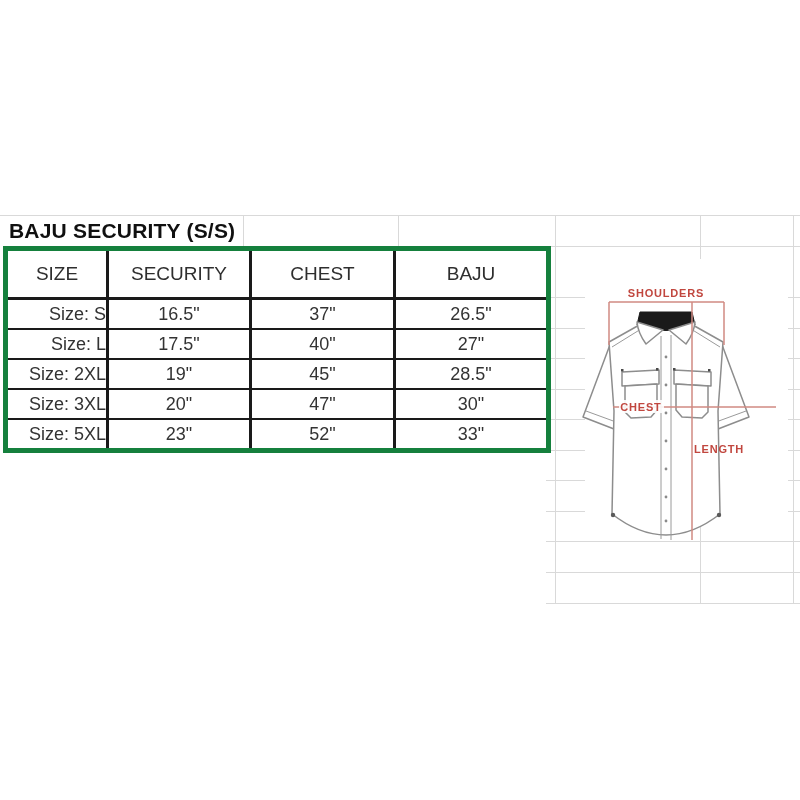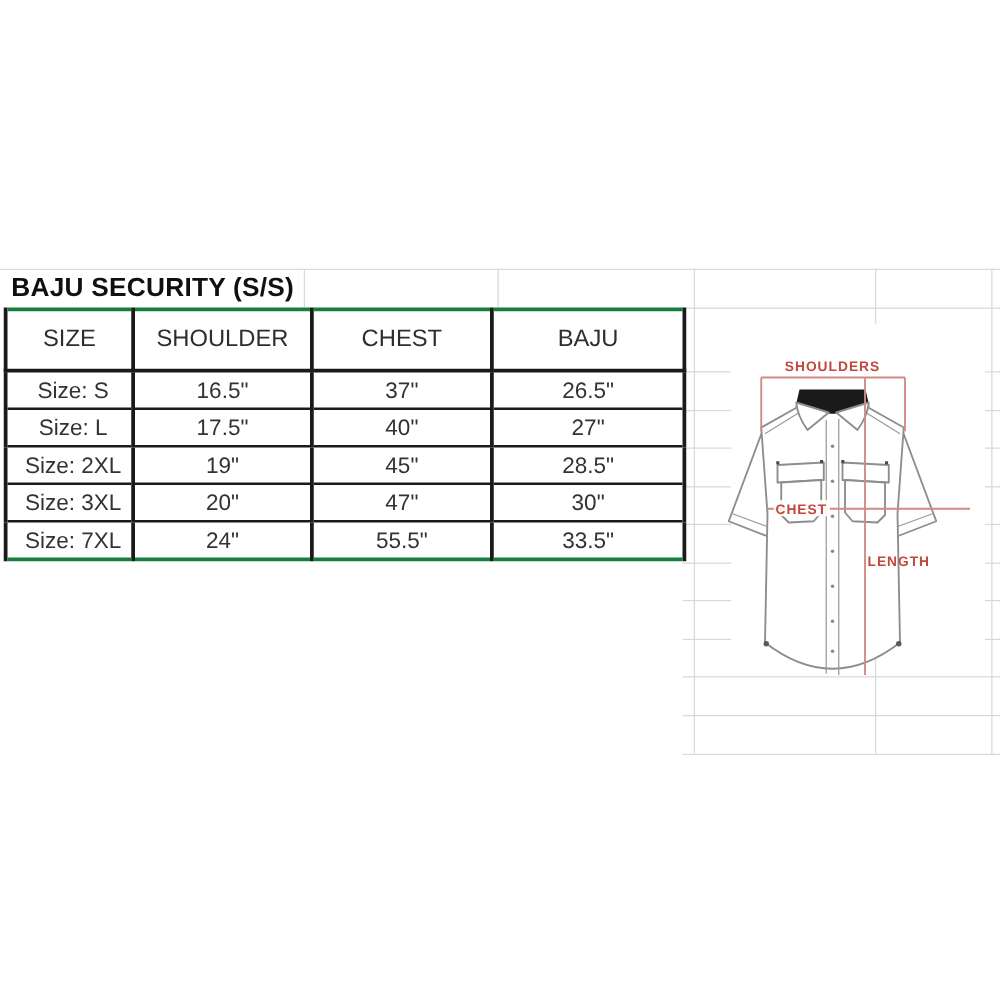--- a/index.html
+++ b/index.html
@@ -11,26 +11,26 @@
   .glh{height:1px;}
   .glv{width:1px;}
 
   
   #title-row{position:absolute;left:3px;top:202px;width:550px;height:31px;
     display:flex;align-items:center;padding-left:6px;box-sizing:border-box;
     font-weight:bold;font-size:21px;color:#101010;letter-spacing:.2px;background:transparent;}
 
   
   #size-table{position:absolute;left:3px;top:233px;border-collapse:collapse;
-    table-layout:fixed;background:#fff;border:3px solid #15803d;}
+    table-layout:fixed;background:#fff;border:5px solid #15803d;}
   #size-table th,#size-table td{border:2px solid #1a1a1a;border-left-width:3px;border-right-width:3px;
     padding:0;text-align:center;vertical-align:middle;background:#fff;}
   #size-table thead th{height:46px;font-size:19px;font-weight:400;color:#2e2e2e;border-bottom-width:3px;}
   #size-table tbody td{height:28px;font-size:18px;color:#333333;}
-  #size-table tbody td.size-col{text-align:center;padding-left:6px;}
+  #size-table tbody td.size-col{text-align:right;padding-left:6px;}
 
   
   #shirt-svg{position:absolute;left:552px;top:240px;width:248px;height:335px;}
   .shirt-line{fill:#ffffff;stroke:#8d8d8d;stroke-width:1.5;stroke-linejoin:round;}
   .shirt-detail{fill:none;stroke:#9a9a9a;stroke-width:1;}
   .measure{stroke:#d08a82;stroke-width:1.5;fill:none;}
   .measure-label{fill:#c1473f;font-family:"Liberation Sans",sans-serif;font-weight:bold;
     font-size:11px;letter-spacing:.8px;}
 </style>
 </head>
@@ -64,21 +64,21 @@
   <table id="size-table">
     <colgroup>
       <col style="width:102px">
         <col style="width:143px">
         <col style="width:144px">
         <col style="width:154px">
     </colgroup>
     <thead>
       <tr>
         <th>SIZE</th>
-        <th>SHOULDER</th>
+        <th>SECURITY</th>
         <th>CHEST</th>
         <th>BAJU</th>
       </tr>
     </thead>
     <tbody>
         <tr>
           <td class="size-col">Size: S</td>
           <td>16.5"</td>
           <td>37"</td>
           <td>26.5"</td>
@@ -95,24 +95,24 @@
           <td>45"</td>
           <td>28.5"</td>
         </tr>
         <tr>
           <td class="size-col">Size: 3XL</td>
           <td>20"</td>
           <td>47"</td>
           <td>30"</td>
         </tr>
         <tr>
-          <td class="size-col">Size: 7XL</td>
-          <td>24"</td>
-          <td>55.5"</td>
-          <td>33.5"</td>
+          <td class="size-col">Size: 5XL</td>
+          <td>23"</td>
+          <td>52"</td>
+          <td>33"</td>
         </tr>
       </tbody>
   </table>
 
   <svg id="shirt-svg" viewBox="552 240 248 335">
 
     <rect x="585" y="246" width="203" height="268" fill="#ffffff"></rect>
 
     <path class="shirt-line" d="M 611,329 L 583,404 L 614,416 L 620,396 Z"></path>
     <path class="shirt-line" d="M 721,329 L 749,404 L 718,416 L 712,396 Z"></path>

